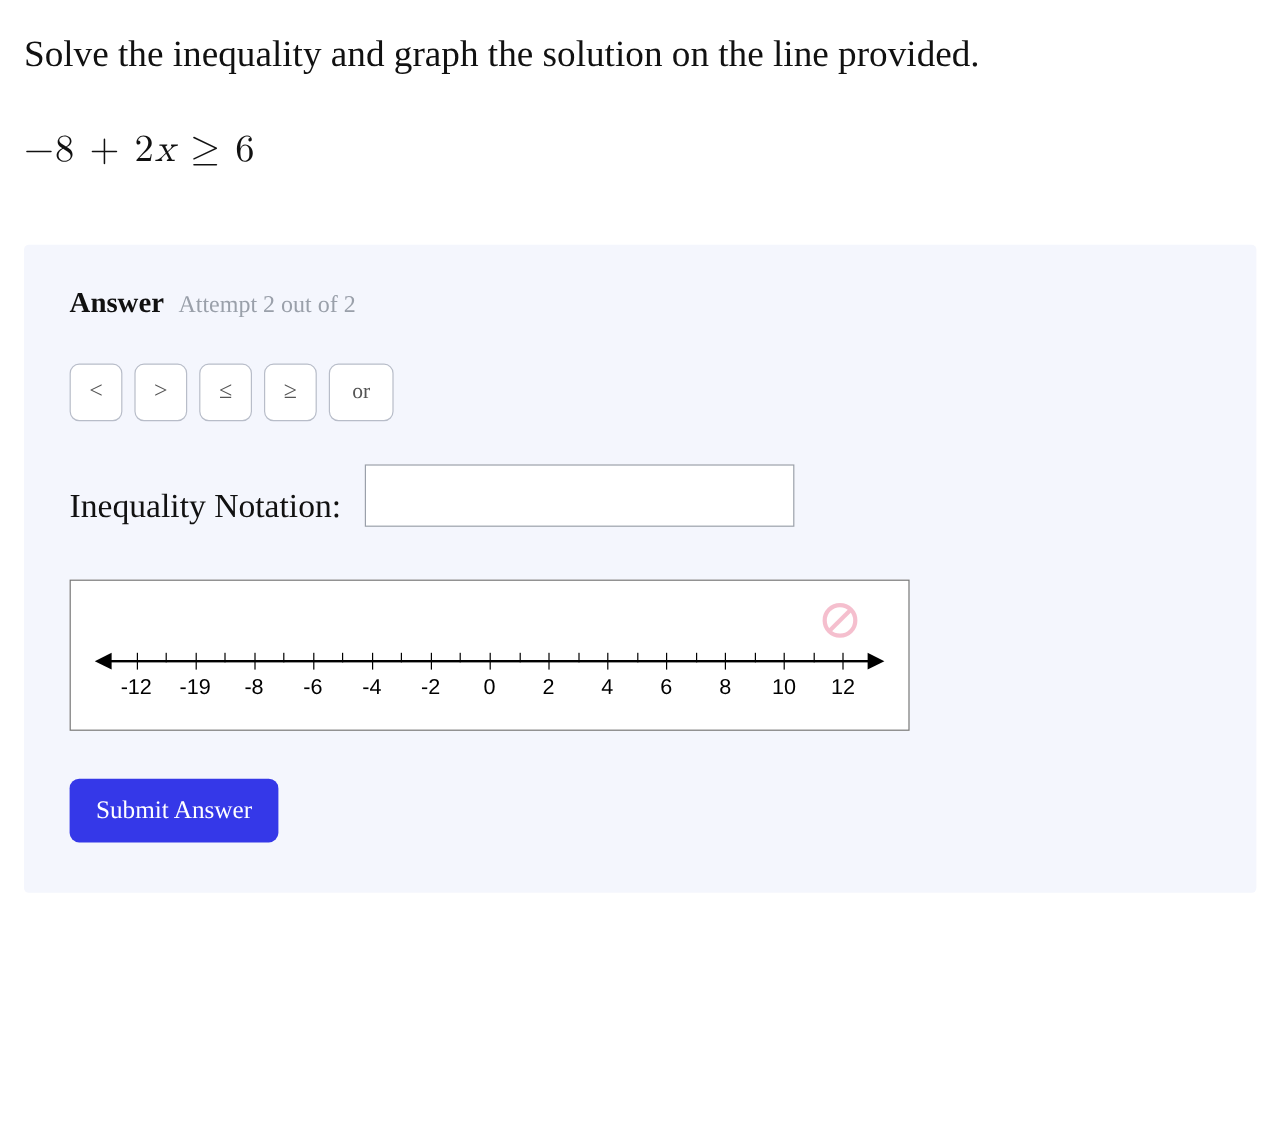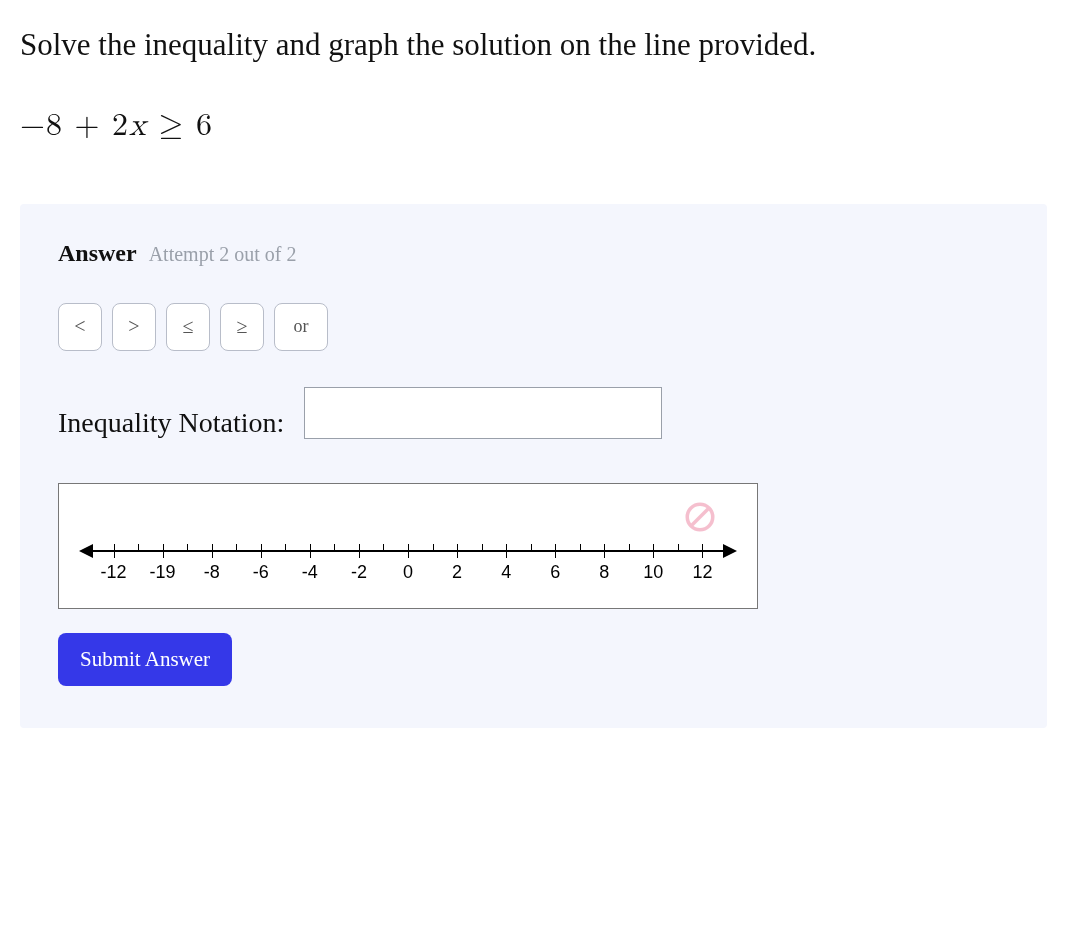--- a/index.html
+++ b/index.html
@@ -164,21 +164,21 @@
     display: block;
     opacity: 0.3;
   }
   .nl-caption {
     text-align: center;
     font-size: 19px;
     color: #9aa0aa;
     margin-top: 10px;
   }
   .submit-btn {
-    margin-top: 24px;
+    margin-top: 40px;
     background: #3538e8;
     color: #fff;
     font-family: Georgia, serif;
     font-size: 21px;
     border: none;
     border-radius: 8px;
     padding: 14px 22px;
     cursor: pointer;
   }
 </style>

